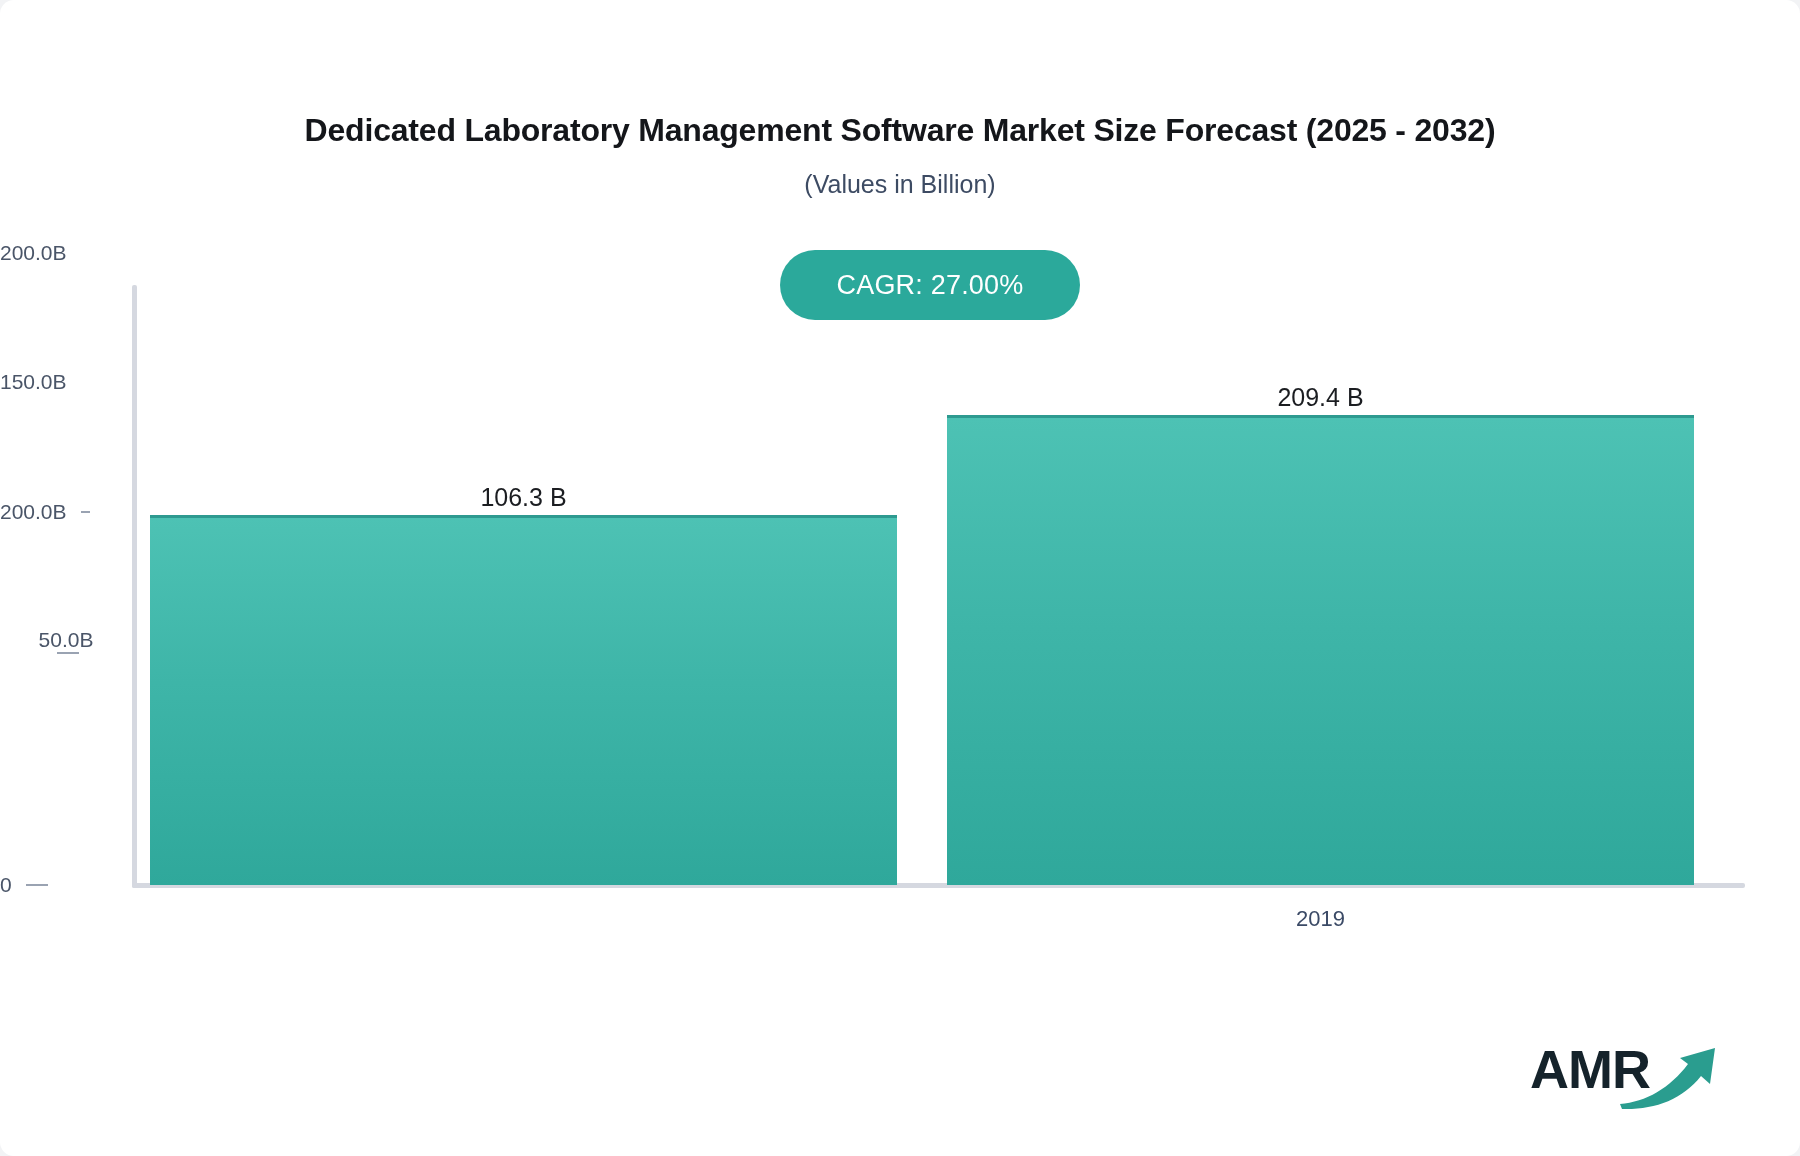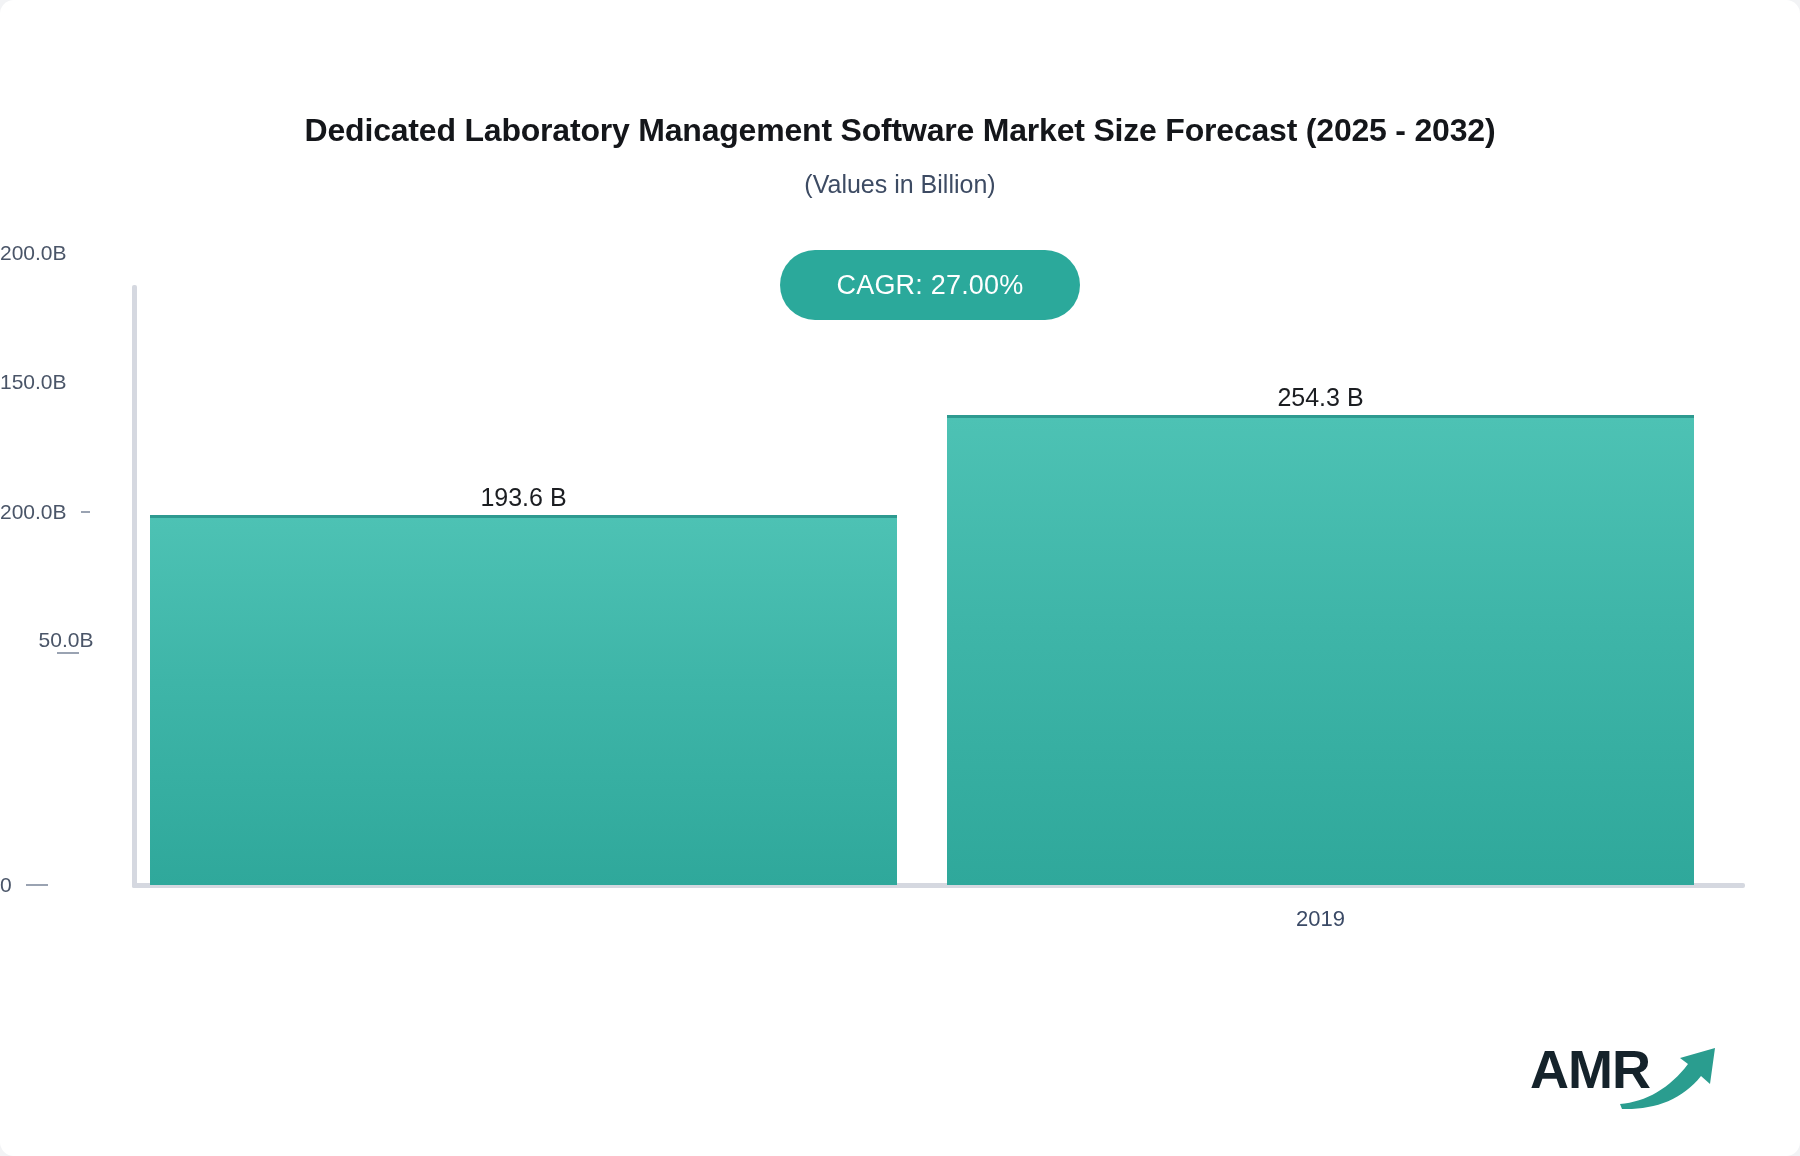--- a/index.html
+++ b/index.html
@@ -196,24 +196,24 @@
       <span class="lbl">50.0B</span>
       <span class="dash" style="width:22px;"></span>
     </div>
 
     <div class="y-tick-row" style="top:871px;">
       <span class="lbl">0</span>
       <span class="dash" style="width:22px;"></span>
     </div>
 
     <div class="bar" style="left:150px; top:515px; width:747px; height:370px;"></div>
-    <div class="bar-value" style="left:150px; top:483px; width:747px;">193.6 B</div>
+    <div class="bar-value" style="left:150px; top:483px; width:747px;">106.3 B</div>
 
     <div class="bar" style="left:947px; top:415px; width:747px; height:470px;"></div>
-    <div class="bar-value" style="left:947px; top:383px; width:747px;">254.3 B</div>
+    <div class="bar-value" style="left:947px; top:383px; width:747px;">209.4 B</div>
     <div class="x-cat-label" style="left:947px; top:906px; width:747px;">2019</div>
 
   </div>
 
   <div id="amr-logo">
     <div id="amr-wordmark">AMR</div>
     <svg id="amr-arrow" viewBox="0 0 104 68">
       <path d="M2 62 C 28 60, 52 46, 70 22 L 62 16 L 97 6 L 92 42 L 83 34 C 64 58, 36 68, 4 67 Z" fill="#2a9d8f"></path>
     </svg>
   </div>

